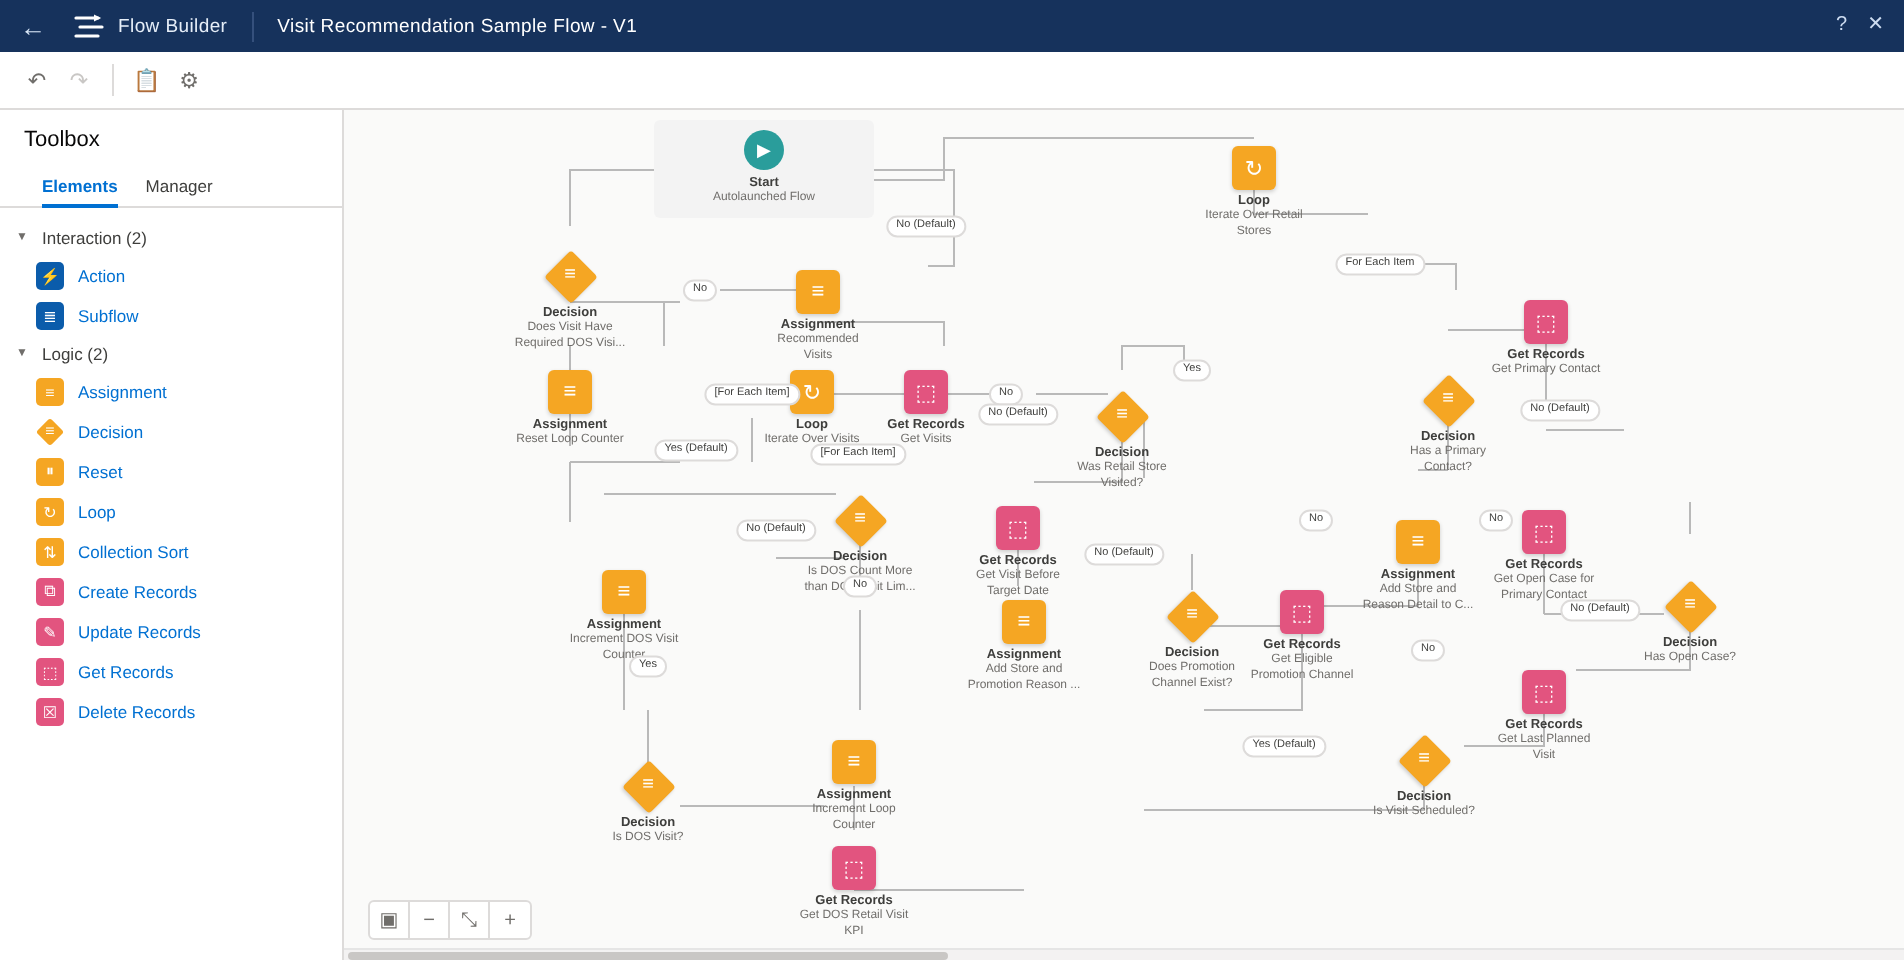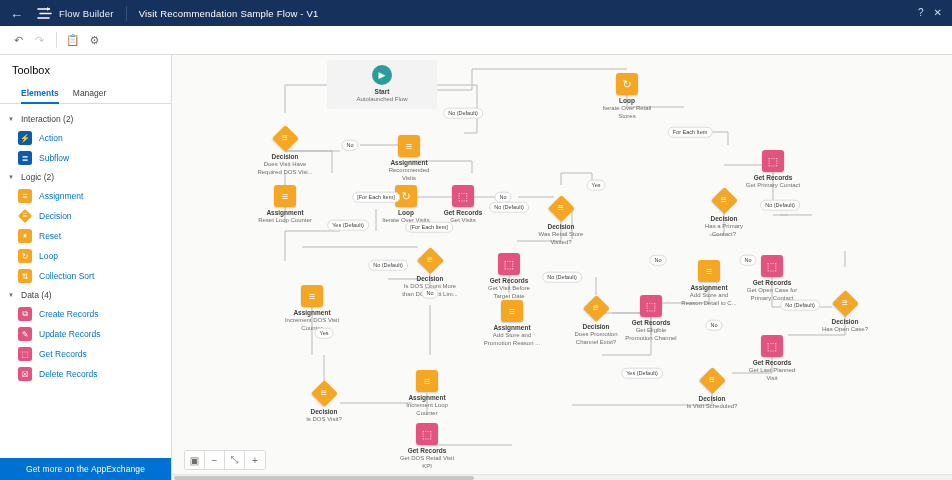--- a/index.html
+++ b/index.html
@@ -244,42 +244,37 @@
             <span class="el-label">Reset</span>
           </div>
           <div class="el-item">
             <span class="el-icon orange">↻</span>
             <span class="el-label">Loop</span>
           </div>
           <div class="el-item">
             <span class="el-icon orange">⇅</span>
             <span class="el-label">Collection Sort</span>
           </div>
-          <div class="sect-head">
-            <span class="chev">▼</span>
-            <span>Data (4)</span>
-          </div>
           <div class="el-item">
             <span class="el-icon pink">⧉</span>
             <span class="el-label">Create Records</span>
           </div>
           <div class="el-item">
             <span class="el-icon pink">✎</span>
             <span class="el-label">Update Records</span>
           </div>
           <div class="el-item">
             <span class="el-icon pink">⬚</span>
             <span class="el-label">Get Records</span>
           </div>
           <div class="el-item">
             <span class="el-icon pink">☒</span>
             <span class="el-label">Delete Records</span>
           </div>
         </div>
-      <div class="appexchange">Get more on the AppExchange</div>
     </div>
 
     <div class="canvas-wrap">
       <div id="canvas">
         <svg id="wires" width="780" height="452">
             <path d="M265,30 H305 V58 M305,58 V78 H292" stroke="#b9b9b9" stroke-width="1" fill="none"></path>
             <path d="M265,35 H300 V14 H455" stroke="#b9b9b9" stroke-width="1" fill="none"></path>
             <path d="M455,36 V52 M455,52 H512 M524,77 H556 V90" stroke="#b9b9b9" stroke-width="1" fill="none"></path>
             <path d="M113,58 V30 H210" stroke="#b9b9b9" stroke-width="1" fill="none"></path>
             <path d="M113,96 H168 M188,90 H232" stroke="#b9b9b9" stroke-width="1" fill="none"></path>

